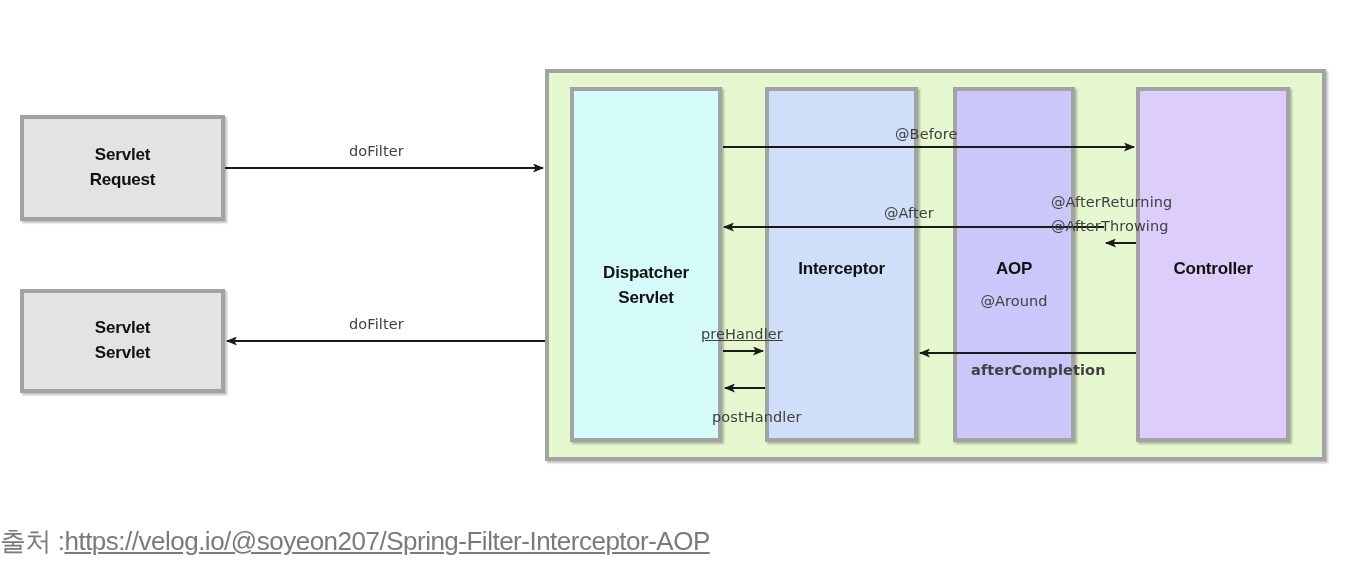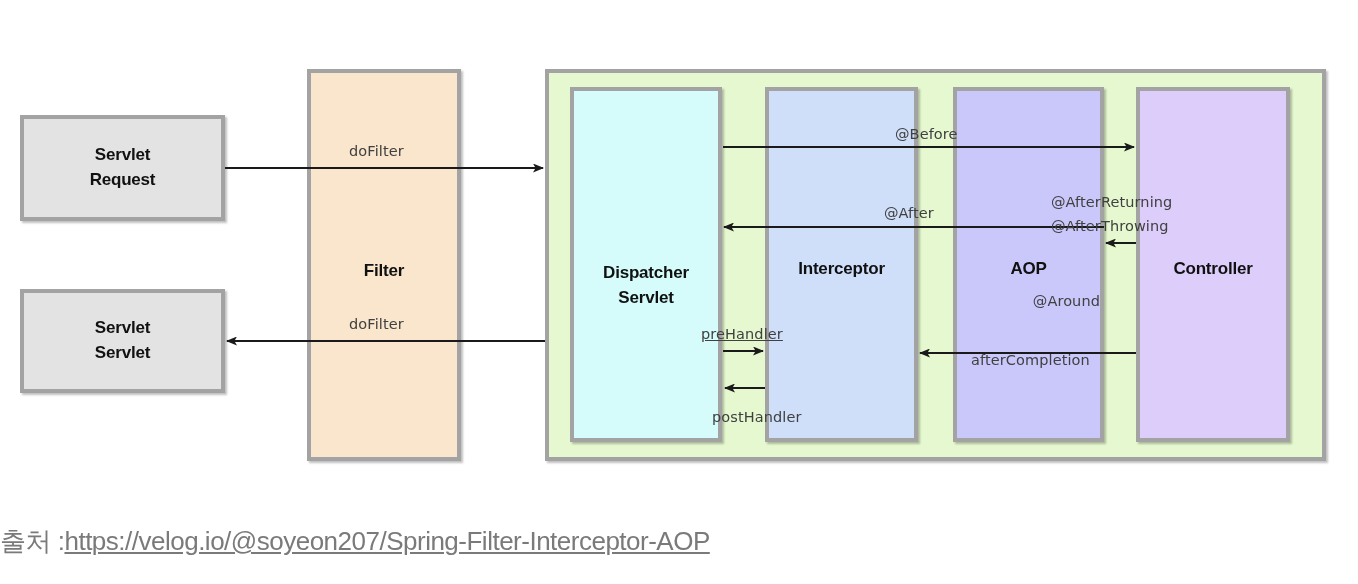--- a/index.html
+++ b/index.html
@@ -89,37 +89,34 @@
         <span>Servlet</span><br><span>Request</span>
       </div>
     </div>
 
     <div class="box" style="left:20px; top:289px; width:205px; height:104px; background:#e3e3e3;">
       <div class="box-title" style="top:23px;">
         <span>Servlet</span><br><span>Servlet</span>
       </div>
     </div>
 
-    <div class="box" style="left:307px; top:69px; width:154px; height:392px; background:#fae6cd;">
-      <div class="box-title" style="top:186px;">Filter</div>
-    </div>
 
     <div class="box" style="left:570px; top:87px; width:152px; height:355px; background:#d5fbfb;">
       <div class="box-title" style="top:170px;">
         <span>Dispatcher</span><br><span>Servlet</span>
       </div>
     </div>
 
     <div class="box" style="left:765px; top:87px; width:153px; height:355px; background:#cfdffa;">
       <div class="box-title" style="top:166px;">Interceptor</div>
     </div>
 
-    <div class="box" style="left:953px; top:87px; width:151px; height:355px; background:#cac8fa;">
+    <div class="box" style="left:953px; top:87px; width:122px; height:355px; background:#cac8fa;">
       <div class="box-title" style="top:166px;">AOP</div>
-      <div class="mono-label" style="left:0; width:100%; text-align:right; top:202px;">@Around</div>
+      <div class="mono-label" style="left:0; width:100%; text-align:center; top:202px;">@Around</div>
     </div>
 
     <div class="box" style="left:1136px; top:87px; width:154px; height:355px; background:#ddcdfa;">
       <div class="box-title" style="top:166px;">Controller</div>
     </div>
 
     <svg class="arrows" viewBox="0 0 1358 500">
       <defs>
         <marker id="ah" markerWidth="11" markerHeight="9" refX="10" refY="4.5" orient="auto" markerUnits="userSpaceOnUse">
           <path d="M0,0 L11,4.5 L0,9 L2.6,4.5 Z" fill="#1a1a1a"></path>
@@ -154,21 +151,21 @@
     <div class="mono-label" style="left:884px; top:205px;">@After</div>
 
     <div class="mono-label" style="left:1051px; top:194px;">@AfterReturning</div>
 
     <div class="mono-label" style="left:1051px; top:218px;">@AfterThrowing</div>
 
     <div class="mono-label" style="left:701px; top:326px;text-decoration:underline;">preHandler</div>
 
     <div class="mono-label" style="left:697px; top:409px;margin-left:15px;">postHandler</div>
 
-    <div class="mono-label" style="left:971px; top:352px;">afterCompletion</div>
+    <div class="mono-label" style="left:971px; top:362px;font-weight:bold;">afterCompletion</div>
 
   </div>
 
   <div class="caption">
     <span>출처 :</span><span class="link">https://velog.io/@soyeon207/Spring-Filter-Interceptor-AOP</span>
   </div>
 
 </div>
 
 </body></html>

